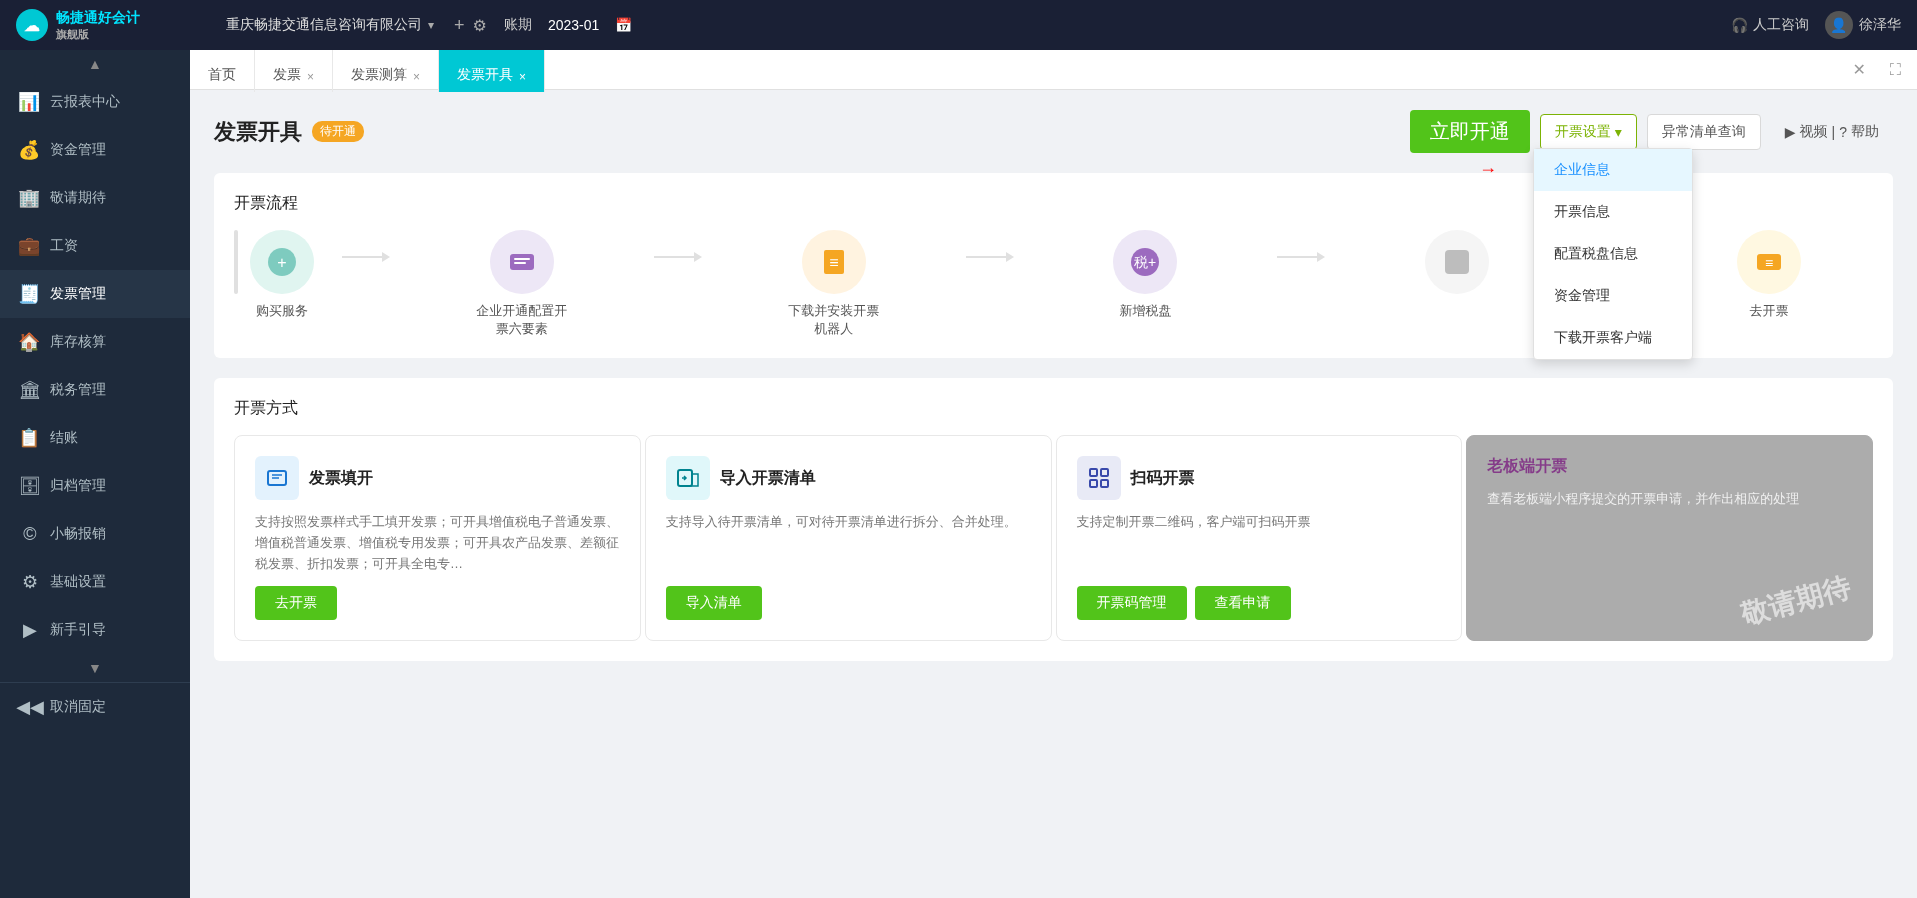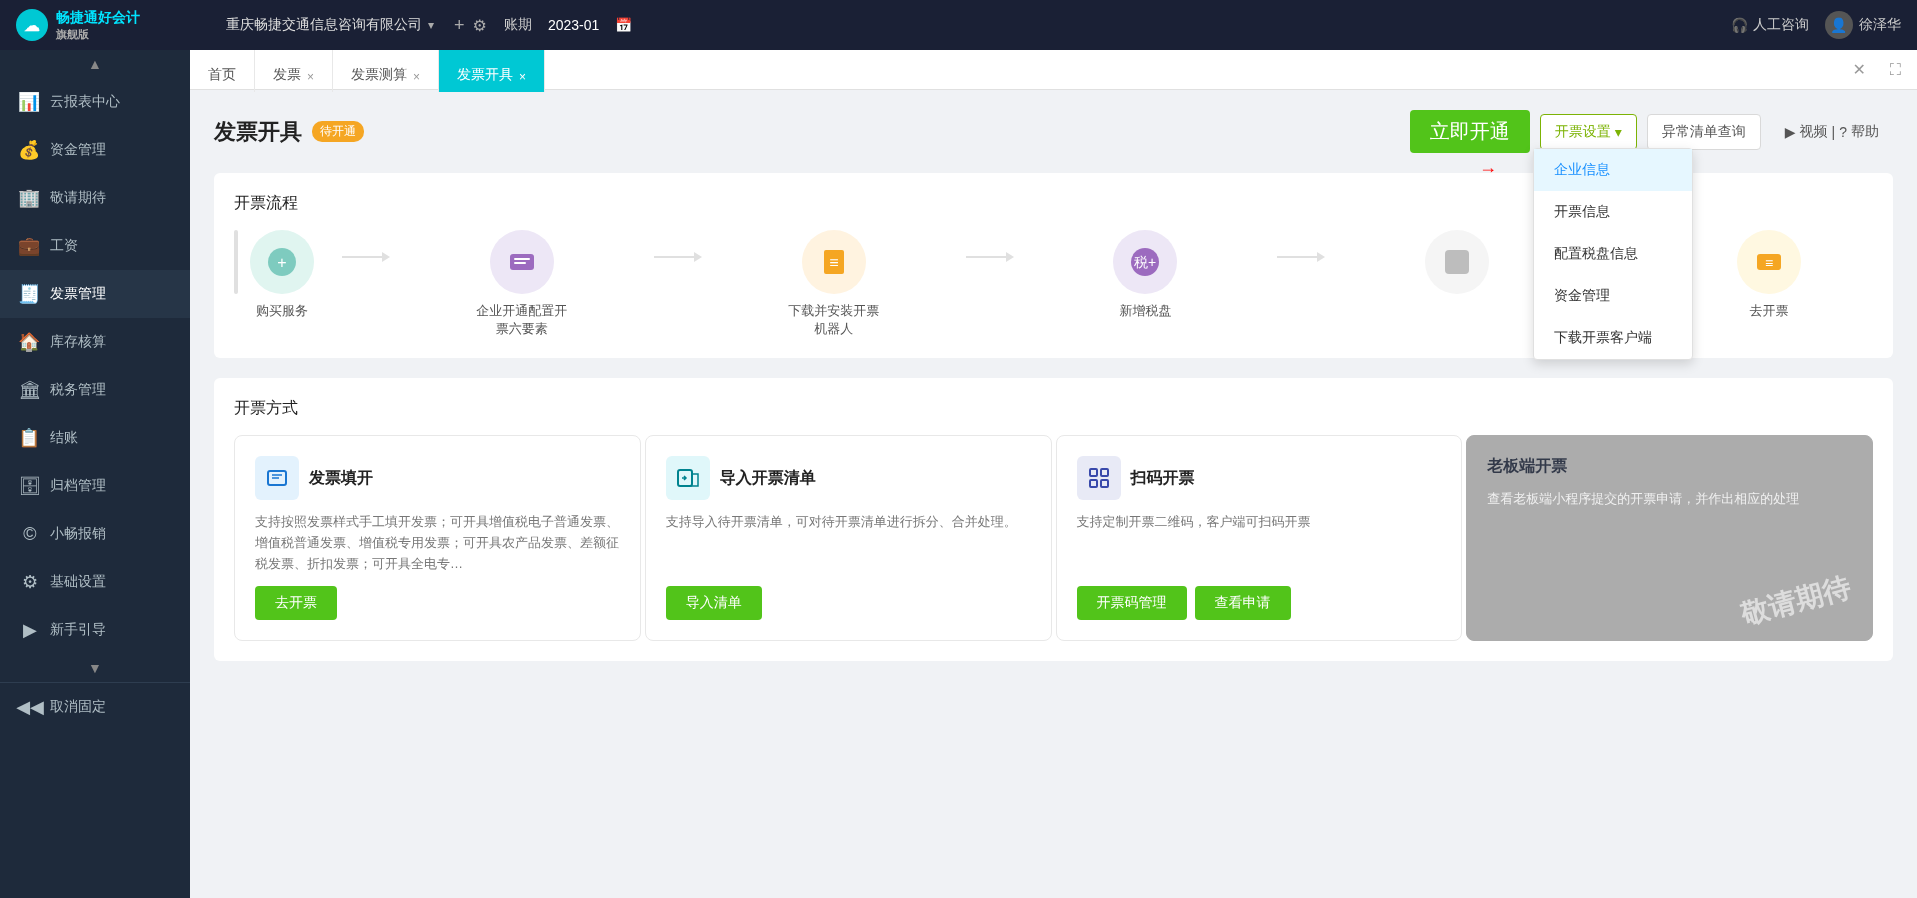--- a/index.html
+++ b/index.html
@@ -218,21 +218,21 @@
     .billing-card-header { display: flex; align-items: center; gap: 10px; }
     .billing-icon {
       width: 44px; height: 44px; border-radius: 6px;
       display: flex; align-items: center; justify-content: center;
       font-size: 22px;
     }
     .billing-icon-blue { background: #e3f2fd; color: #1976d2; }
     .billing-icon-teal { background: #e0f7fa; color: #00838f; }
     .billing-icon-blue2 { background: #e8eaf6; color: #3949ab; }
     .billing-title { font-size: 16px; font-weight: bold; color: #222; }
-    .billing-title-white { font-size: 16px; font-weight: bold; color: #0f172a; }
+    .billing-title-white { font-size: 16px; font-weight: bold; color: #701a75; }
     .billing-desc { font-size: 13px; color: #777; line-height: 1.6; }
     .billing-desc-white { font-size: 13px; color: #eee; line-height: 1.6; }
     .billing-actions { margin-top: auto; display: flex; gap: 8px; }
     .btn-action-green {
       background: #52c41a;
       color: #fff;
       border: none;
       padding: 8px 20px;
       border-radius: 4px;
       font-size: 14px;

